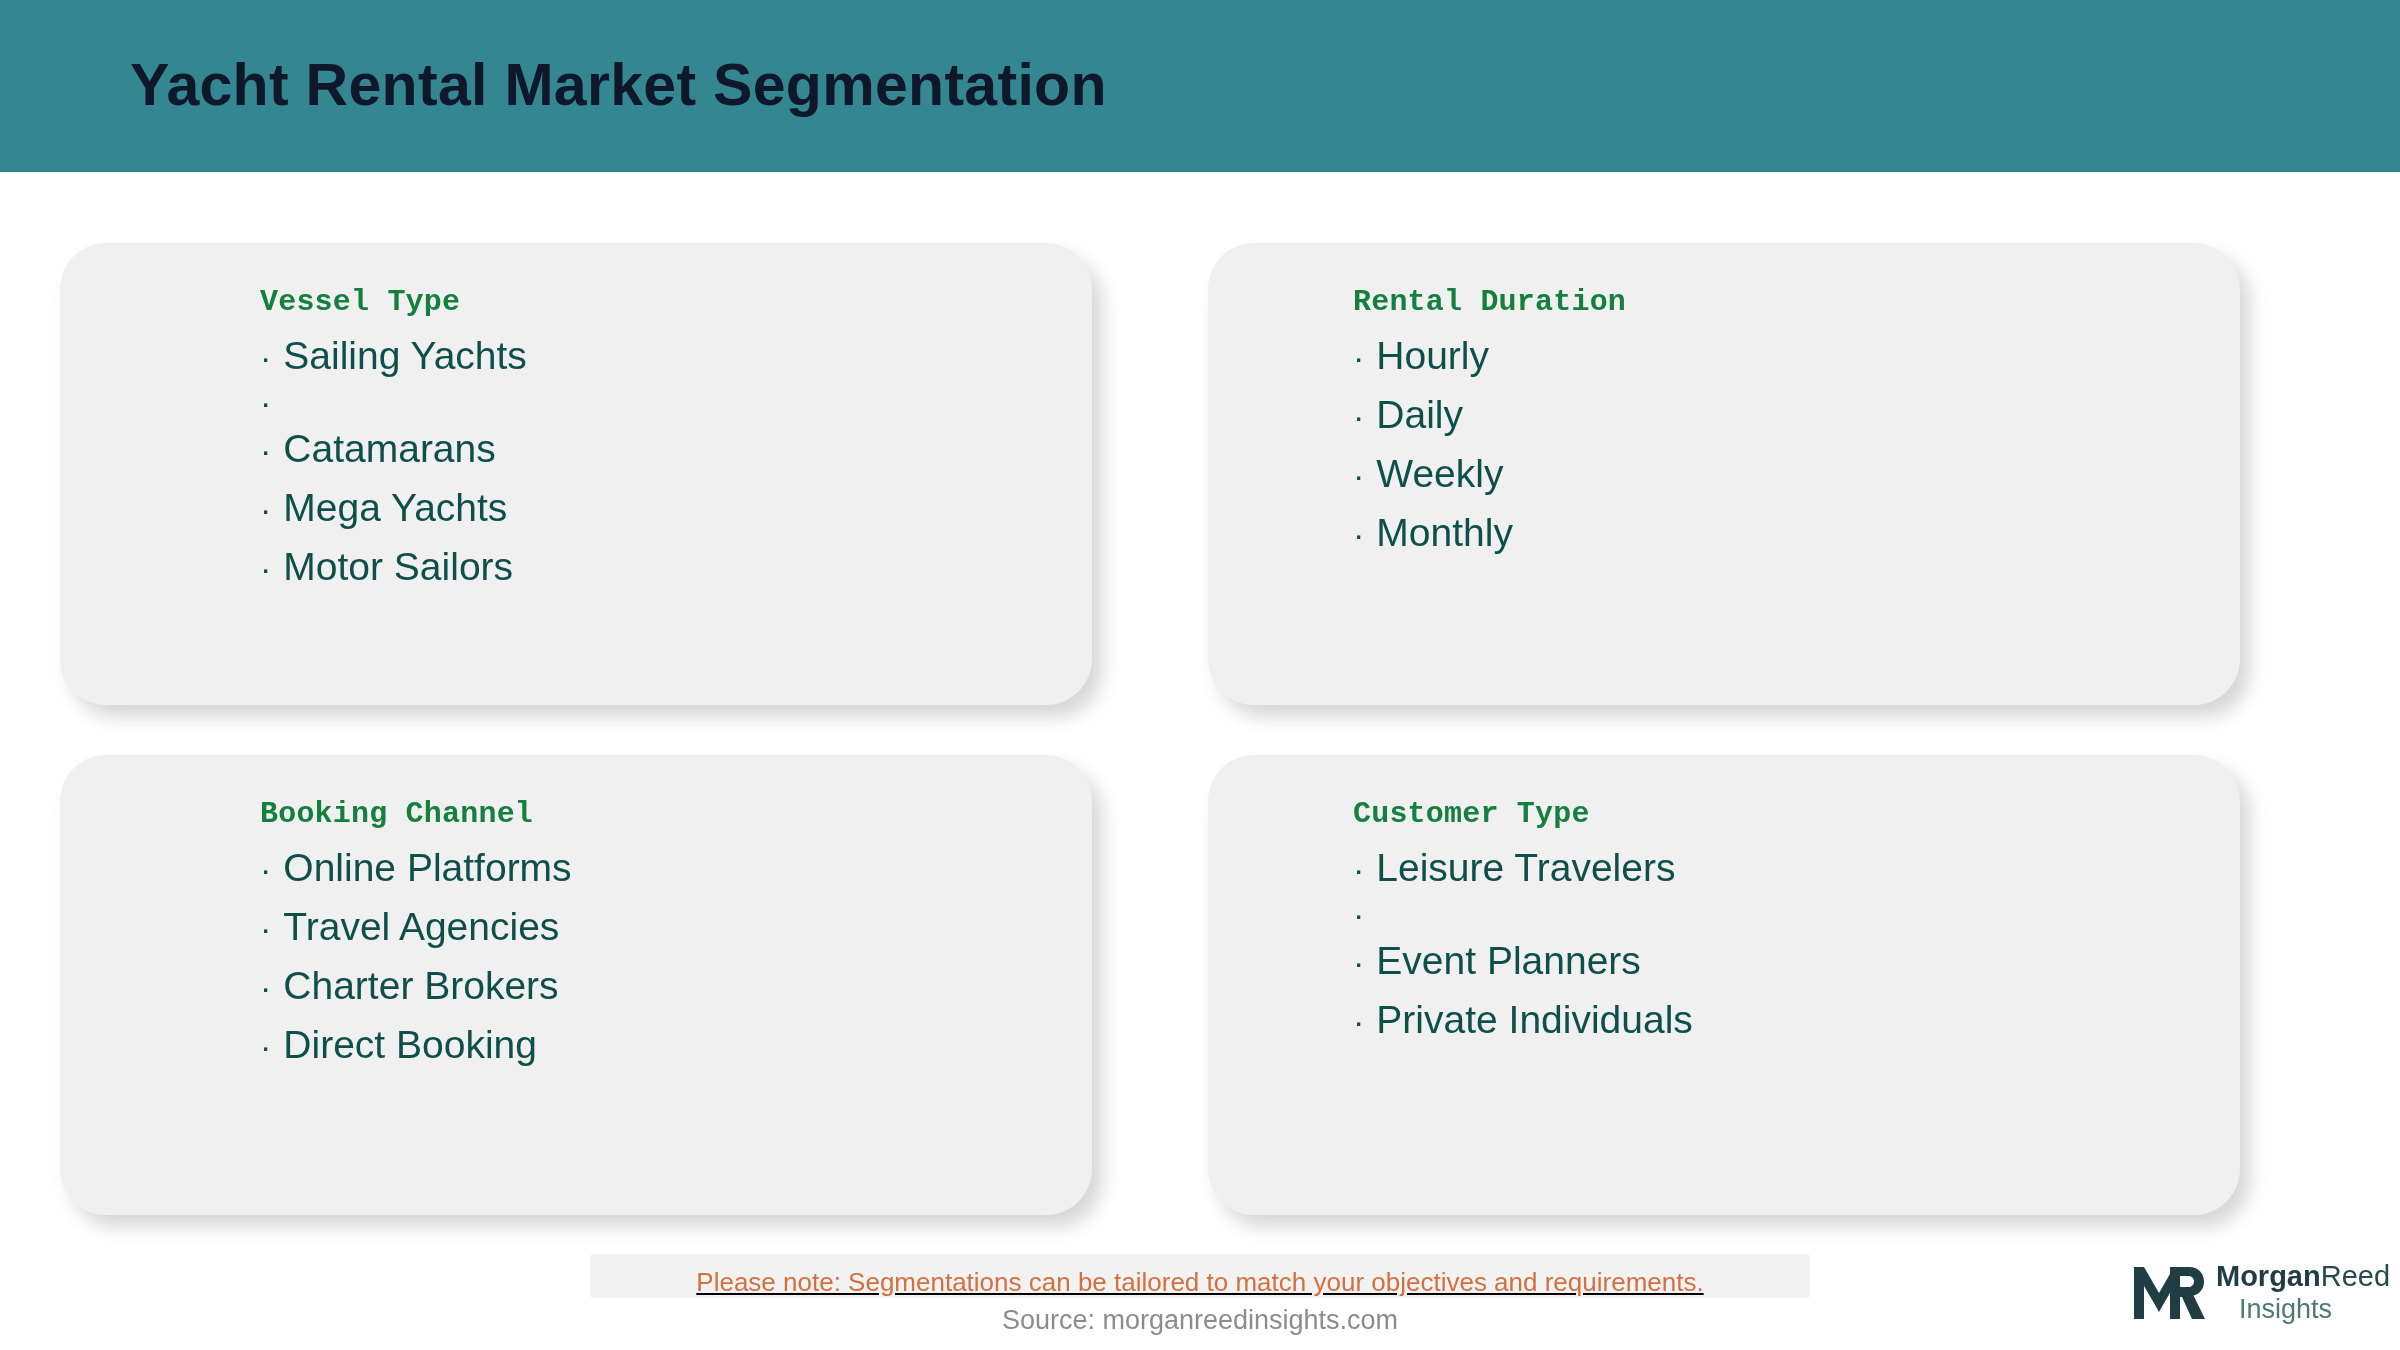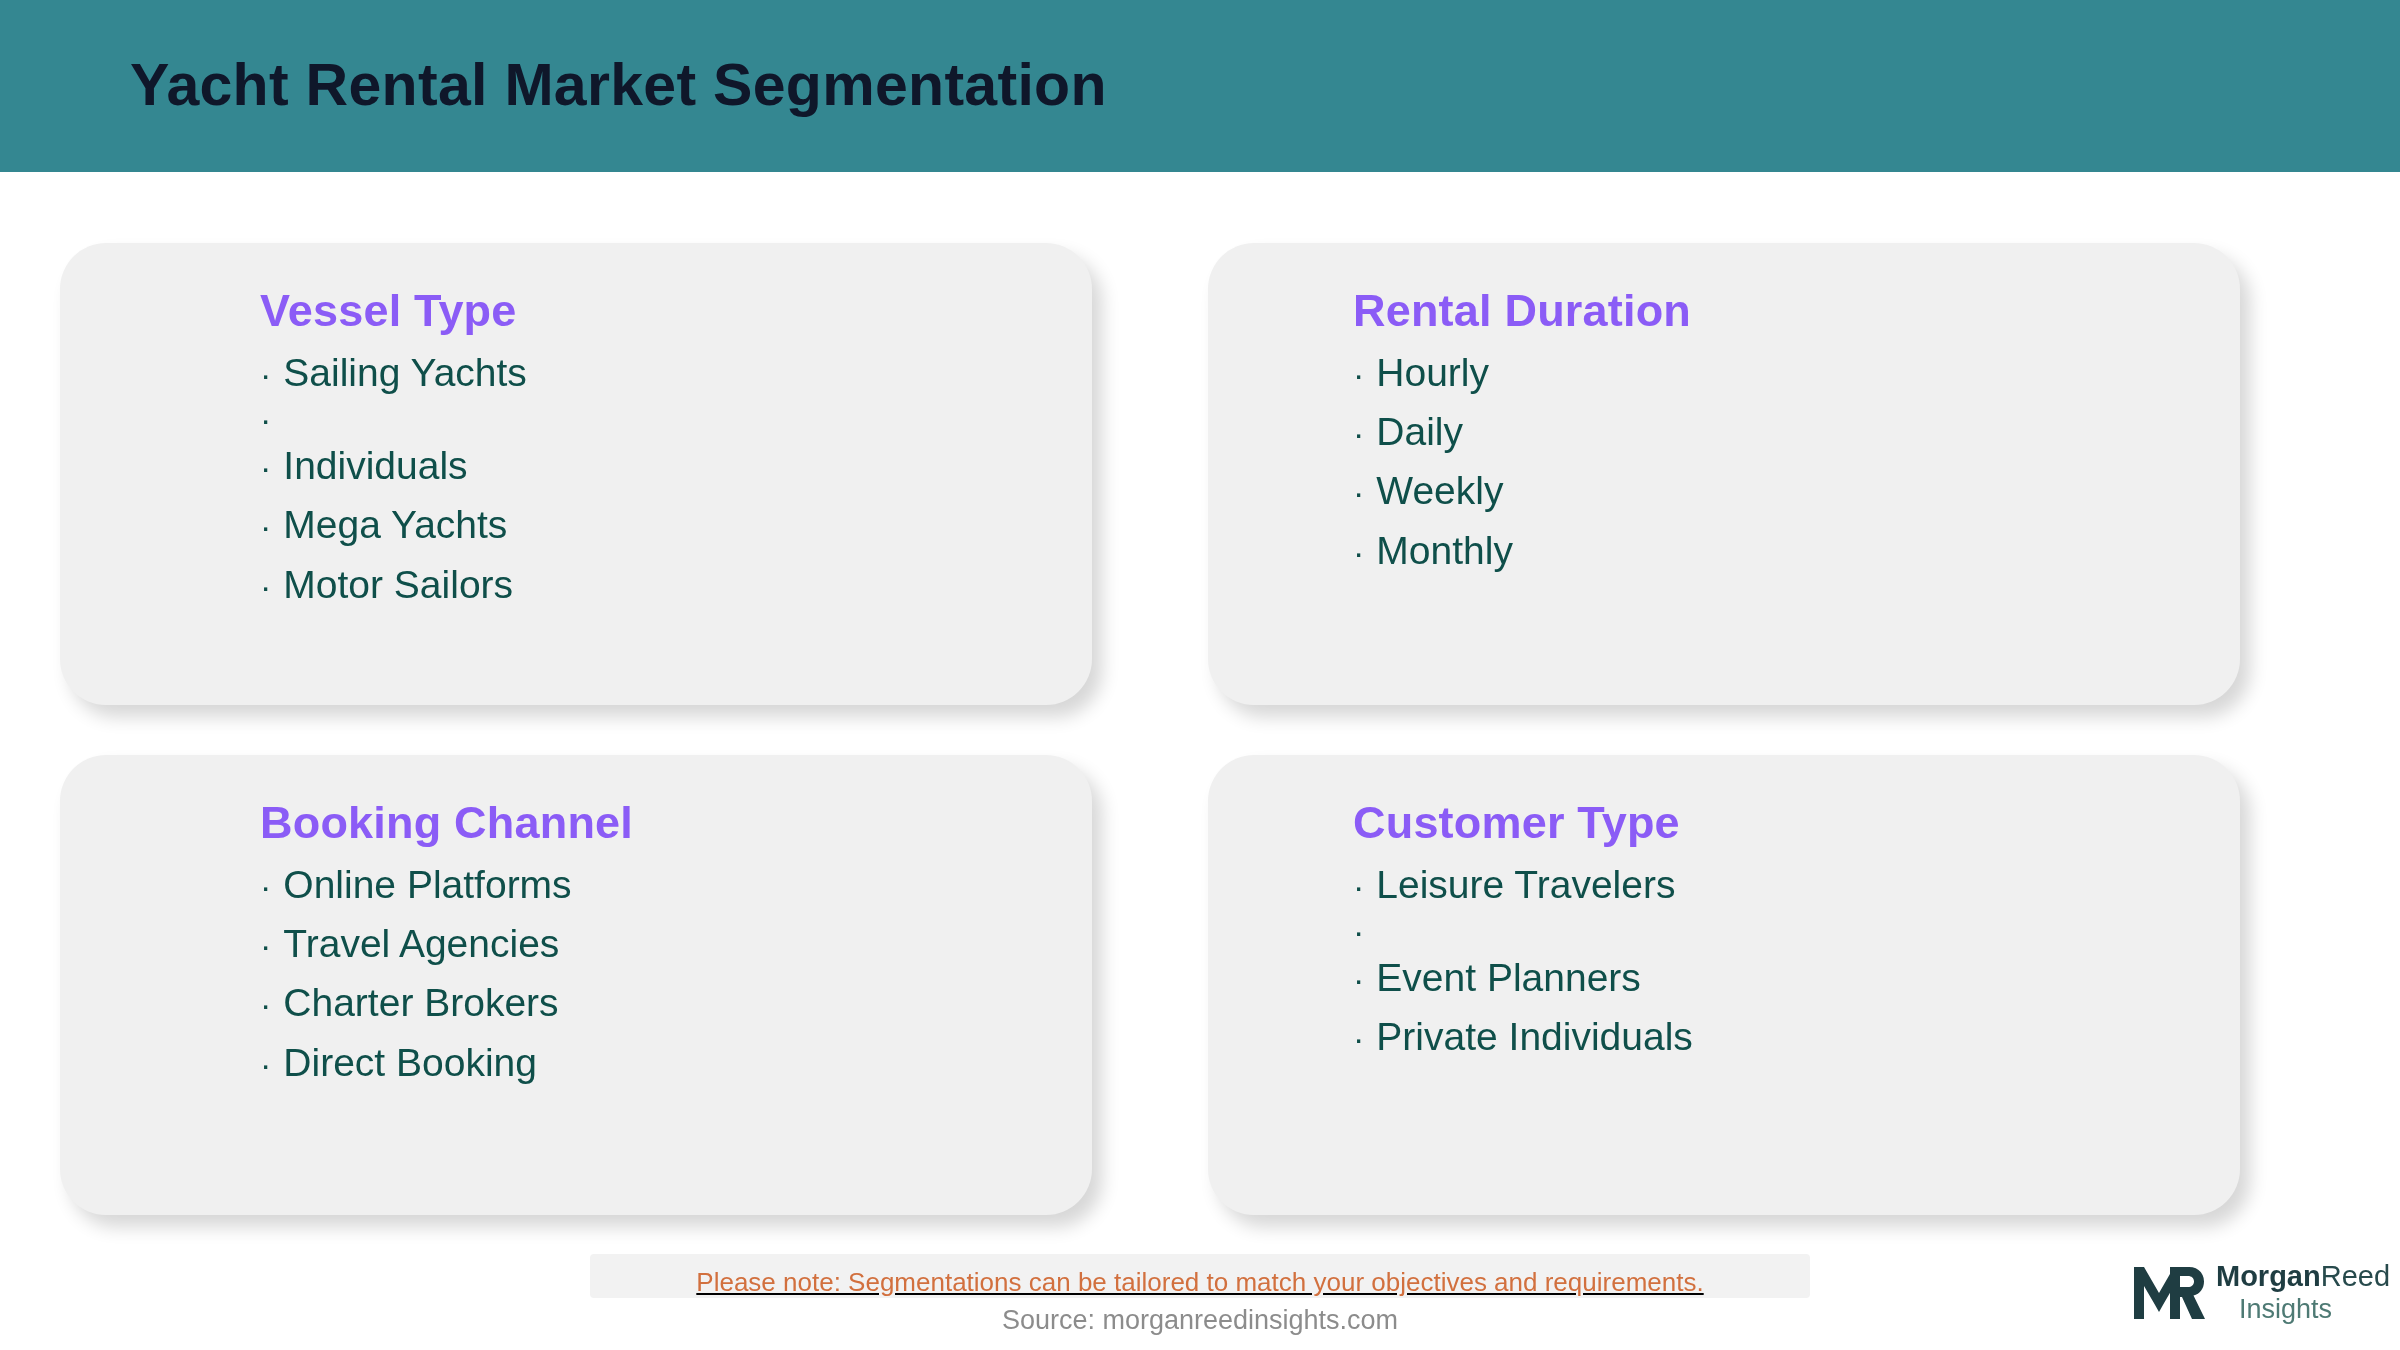--- a/index.html
+++ b/index.html
@@ -66,27 +66,28 @@
     box-sizing: border-box;
     padding: 42px 60px 30px 200px;
     position: relative;
     overflow: hidden;
   }
   .card.card-right {
     padding-left: 145px;
   }
 
   .card-title {
-    color: #8b5cf6;
-    font-size: 45px;
+    color: #15803d;
+    font-size: 30px;
     font-weight: 700;
     line-height: 1.15;
     margin: 0 0 6px 0;
     letter-spacing: 0.2px;
     white-space: nowrap;
+    font-family: Liberation Mono, monospace;
   }
 
   .card-list {
     list-style: none;
     margin: 0;
     padding: 0;
   }
   .card-list li {
     color: #0f4f4a;
     font-size: 39px;
@@ -199,21 +200,21 @@
       <ul class="card-list">
         <li>
             <span class="bullet">·</span>
             <span>Sailing Yachts</span>
           </li>
         <li>
             <span class="bullet">·</span>
           </li>
         <li>
             <span class="bullet">·</span>
-            <span>Individuals</span>
+            <span>Catamarans</span>
           </li>
         <li>
             <span class="bullet">·</span>
             <span>Mega Yachts</span>
           </li>
         <li>
             <span class="bullet">·</span>
             <span>Motor Sailors</span>
           </li>
       </ul>

